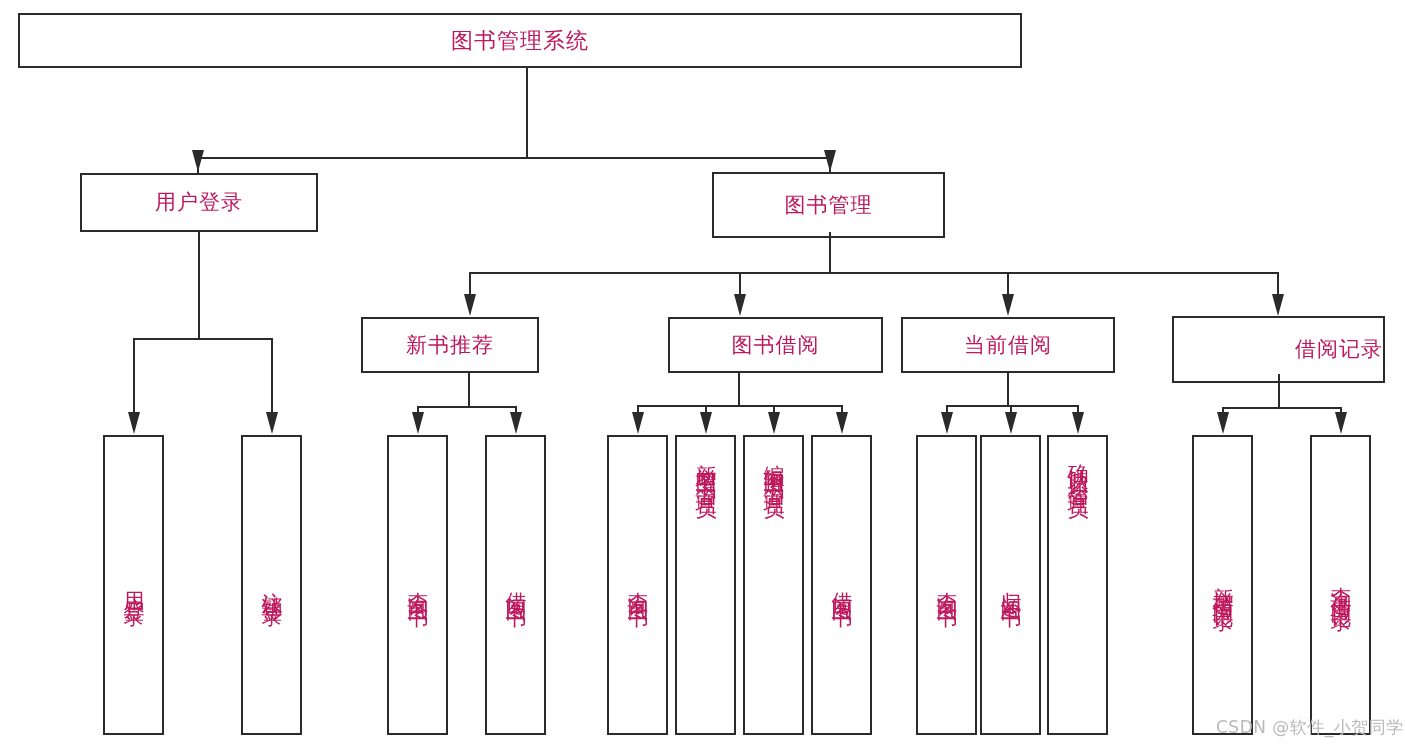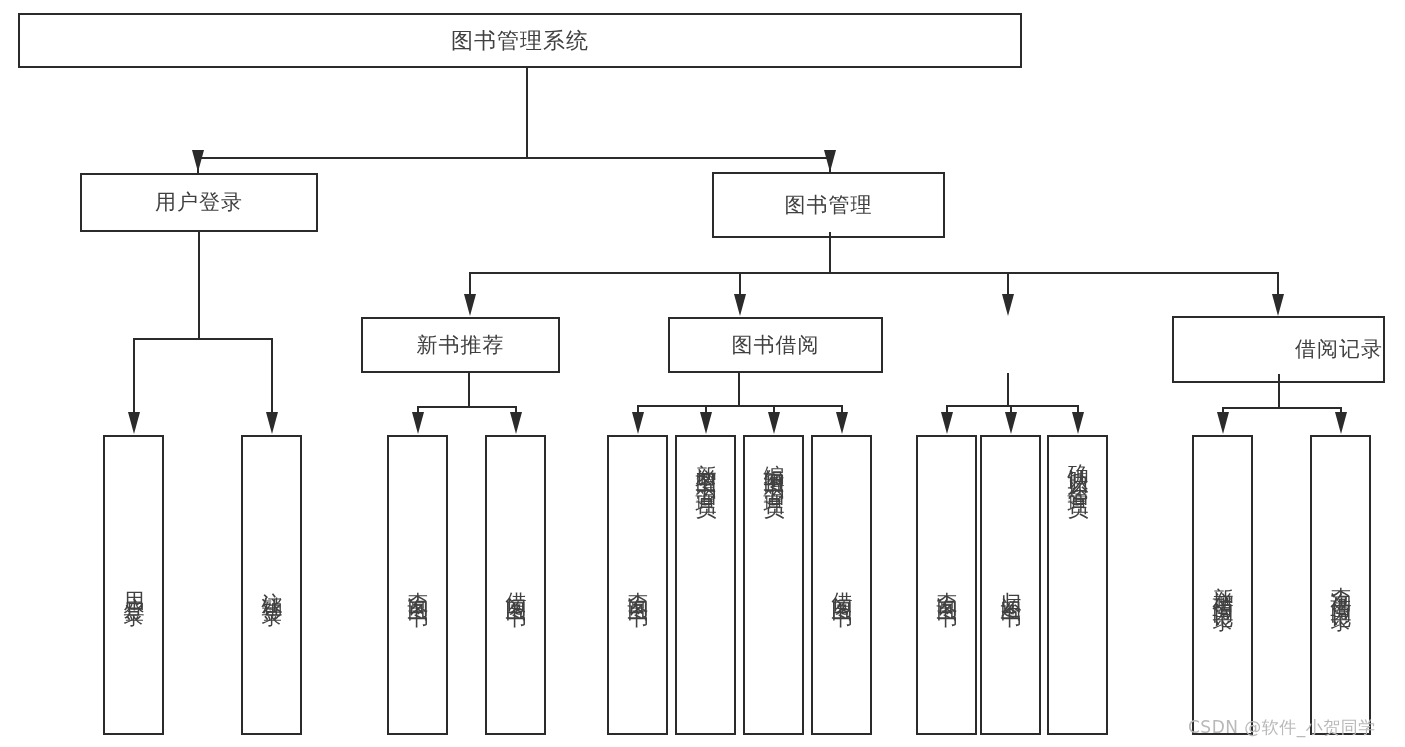--- a/index.html
+++ b/index.html
@@ -25,21 +25,21 @@
     display: flex;
     align-items: center;
     justify-content: center;
     color: #1a1a1a;
   }
   .node-label {
     font-size: 21px;
     line-height: 1.25;
     letter-spacing: 1px;
     white-space: nowrap;
-    color: #404040;
+    color: #be185d;
     font-family: Liberation Serif, serif;
   }
   .node.root .node-label { font-size: 22px; }
   .node.level2 .node-label { font-size: 21px; }
 
   
   .node.leaf {
     align-items: flex-start;
     justify-content: center;
     padding-top: 10px;
@@ -72,20 +72,21 @@
     border-right: 6px solid transparent;
     border-top: 22px solid #2b2b2b;
   }
 
   .watermark {
     position: absolute;
     font-size: 17px;
     color: #b9b9b9;
     white-space: nowrap;
     letter-spacing: 0.5px;
+    margin-left: 28px;
   }
 </style>
 </head>
 <body>
 
 <div id="canvas">
 
   <div class="node root" style="left:18px; top:13px; width:1004px; height:55px;">
     <span class="node-label">图书管理系统</span>
   </div>
@@ -118,25 +119,28 @@
   <div class="hline" style="left:469px; top:272px; width:810px;"></div>
   <div class="vline" style="left:469px; top:272px; height:24px;"></div>
   <div class="arrow" style="left:464px; top:294px;"></div>
   <div class="vline" style="left:739px; top:272px; height:24px;"></div>
   <div class="arrow" style="left:734px; top:294px;"></div>
   <div class="vline" style="left:1007px; top:272px; height:24px;"></div>
   <div class="arrow" style="left:1002px; top:294px;"></div>
   <div class="vline" style="left:1277px; top:272px; height:24px;"></div>
   <div class="arrow" style="left:1272px; top:294px;"></div>
 
-  <div class="node level2" style="left:361px; top:317px; width:199px; height:56px;">
+  <div class="node level2" style="left:361px; top:317px; width:178px; height:56px;">
     <span class="node-label">新书推荐</span>
   </div>
   <div class="node level2" style="left:668px; top:317px; width:215px; height:56px;">
     <span class="node-label">图书借阅</span>
+  </div>
+  <div class="node level2" style="left:901px; top:317px; width:214px; height:56px;">
+    <span class="node-label">当前借阅</span>
   </div>
   <div class="node level2" style="left:1172px; top:316px; width:213px; height:67px;justify-content:flex-end;">
     <span class="node-label">借阅记录</span>
   </div>
 
   <div class="vline" style="left:468px; top:373px; height:35px;"></div>
   <div class="hline" style="left:417px; top:406px; width:99px;"></div>
   <div class="vline" style="left:417px; top:406px; height:22px;"></div>
   <div class="arrow" style="left:412px; top:412px;"></div>
   <div class="vline" style="left:515px; top:406px; height:22px;"></div>

